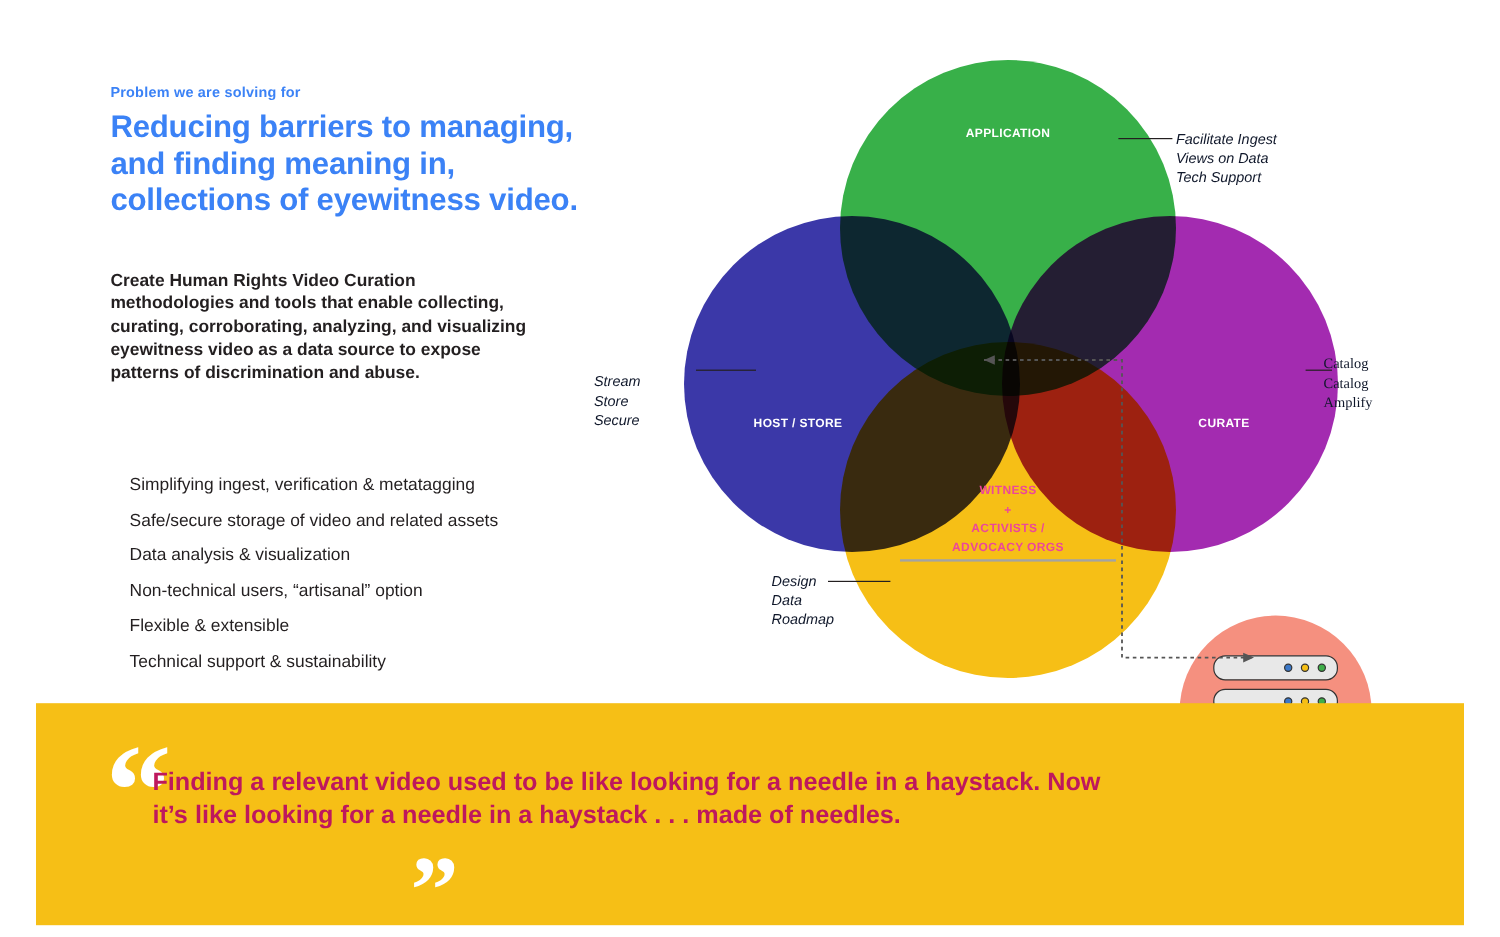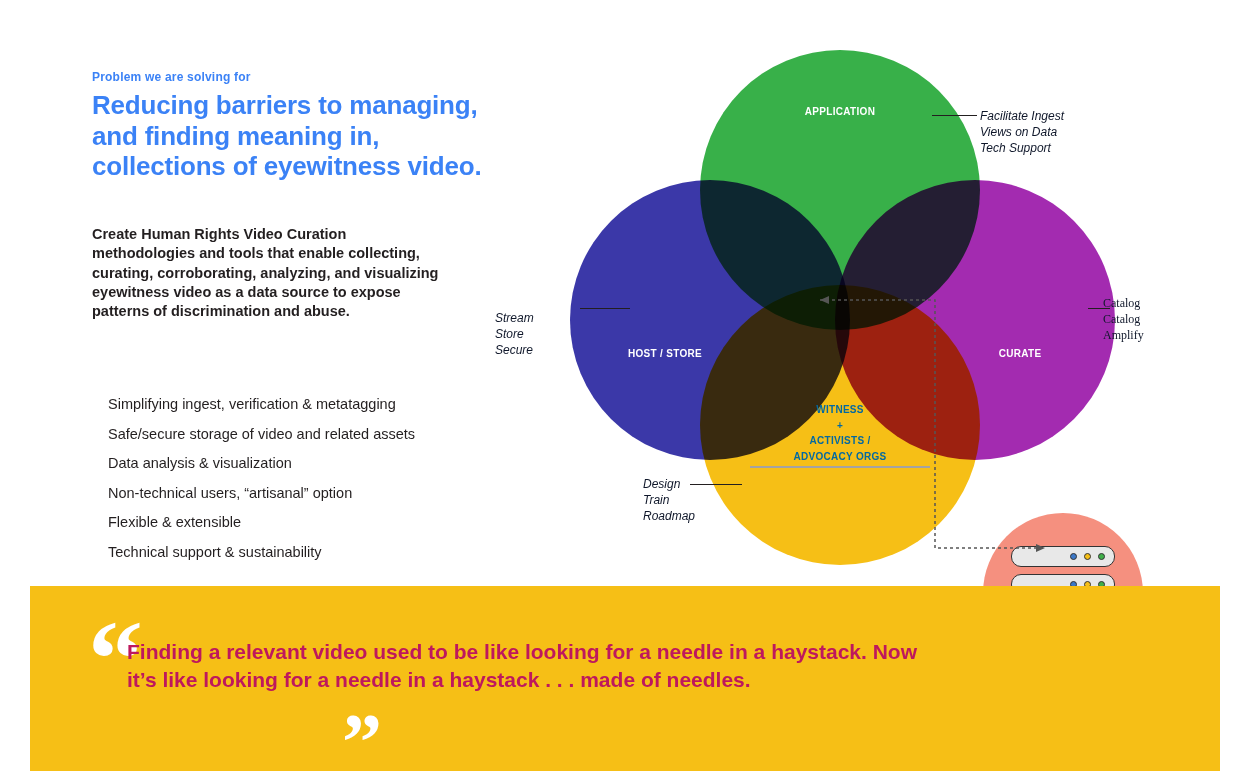--- a/index.html
+++ b/index.html
@@ -121,21 +121,21 @@
     text-align: center;
     z-index: 6;
   }
   #label-application { left: 200px; top: 56px; width: 160px; }
   #label-host { left: 10px; top: 298px; width: 190px; }
   #label-curate { left: 380px; top: 298px; width: 160px; }
   #label-witness {
     left: 190px;
     top: 352px;
     width: 180px;
-    color: #0369a1;
+    color: #ec4899;
     line-height: 1.55;
   }
   #label-witness .w-line { display: block; }
   #label-witness .underline {
     display: block;
     border-bottom: 2px solid #a3a3a3;
     padding-bottom: 2px;
   }
 
   
@@ -365,21 +365,21 @@
   <div class="leader" id="leader-host"></div>
   <div class="annot italic" id="annot-host">
     <span class="ln">Stream</span>
     <span class="ln">Store</span>
     <span class="ln">Secure</span>
   </div>
 
   <div class="leader" id="leader-witness"></div>
   <div class="annot italic" id="annot-witness">
     <span class="ln">Design</span>
-    <span class="ln">Train</span>
+    <span class="ln">Data</span>
     <span class="ln">Roadmap</span>
   </div>
 
   <svg id="dotted-connector" viewBox="0 0 260 270">
     <path d="M 10 10 L 125 10 L 125 258 L 235 258" fill="none" stroke="#555" stroke-width="1.5" stroke-dasharray="3,3"></path>
     <polygon points="10,10 19,6 19,14" fill="#555"></polygon>
     <polygon points="235,258 226,254 226,262" fill="#555"></polygon>
   </svg>
 </div>
 

